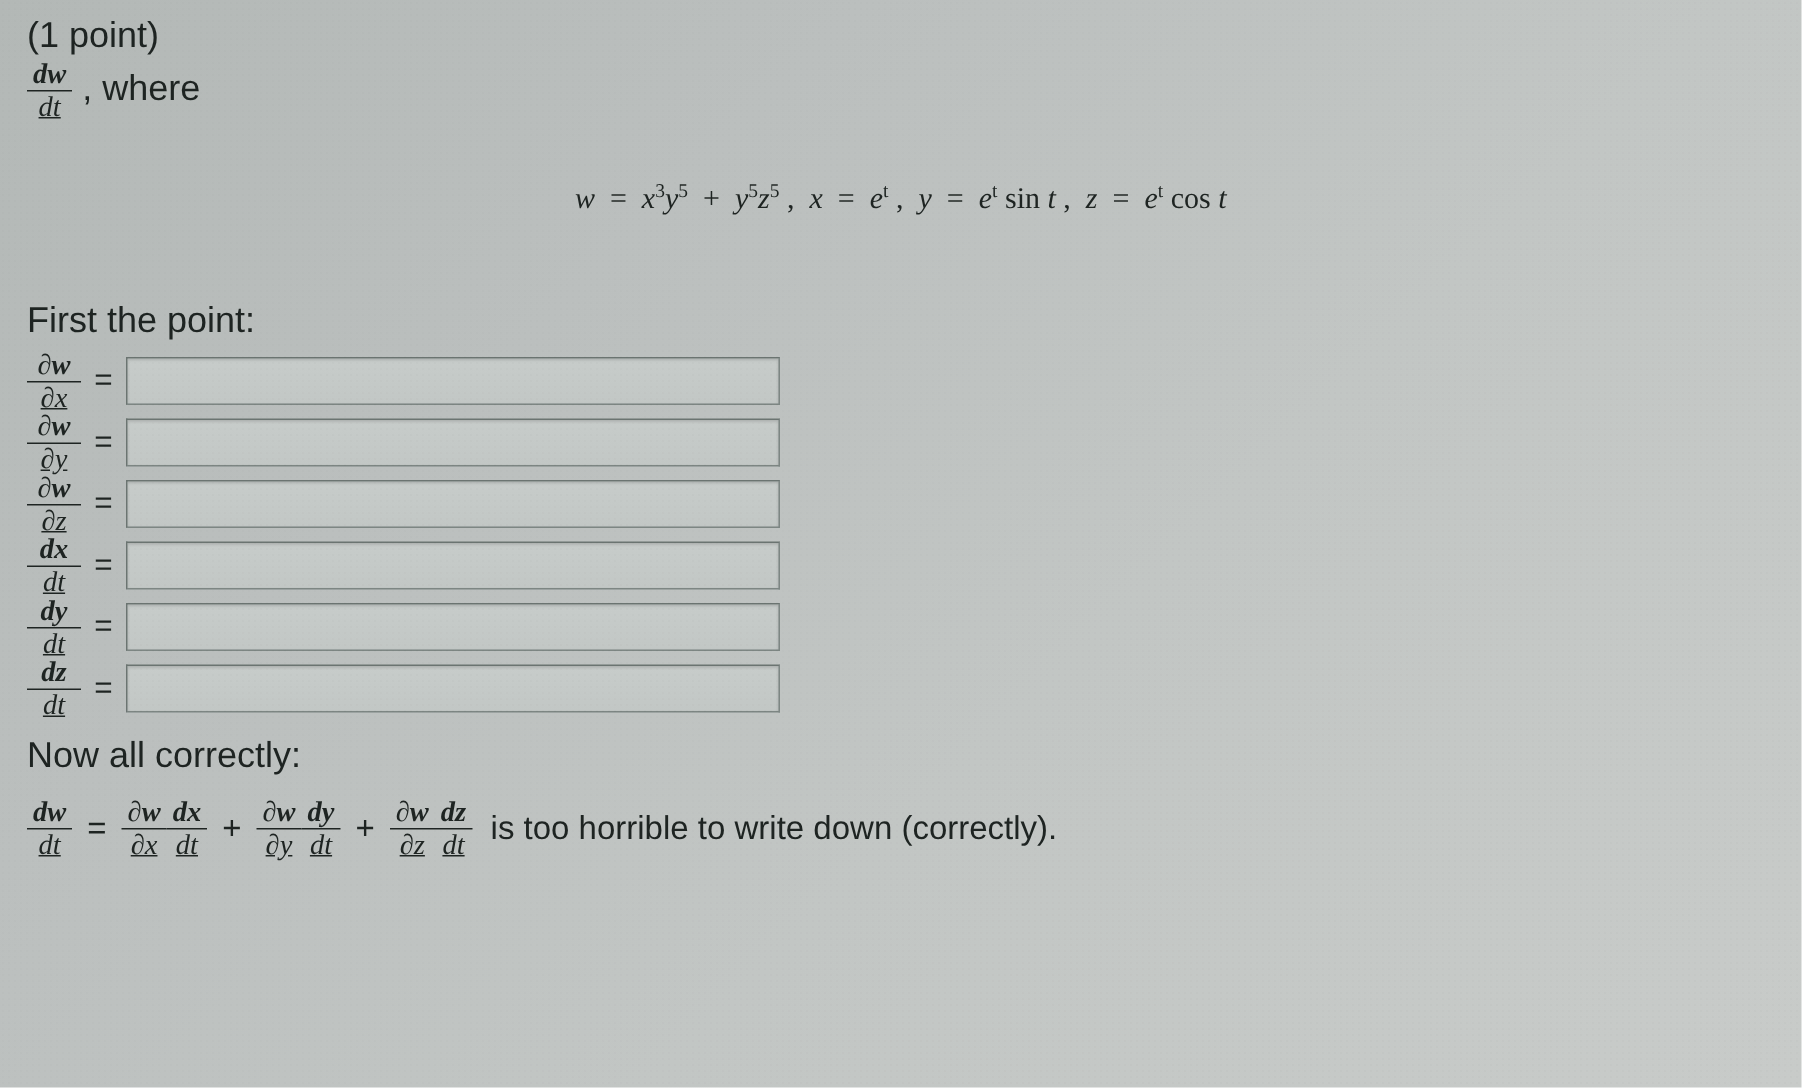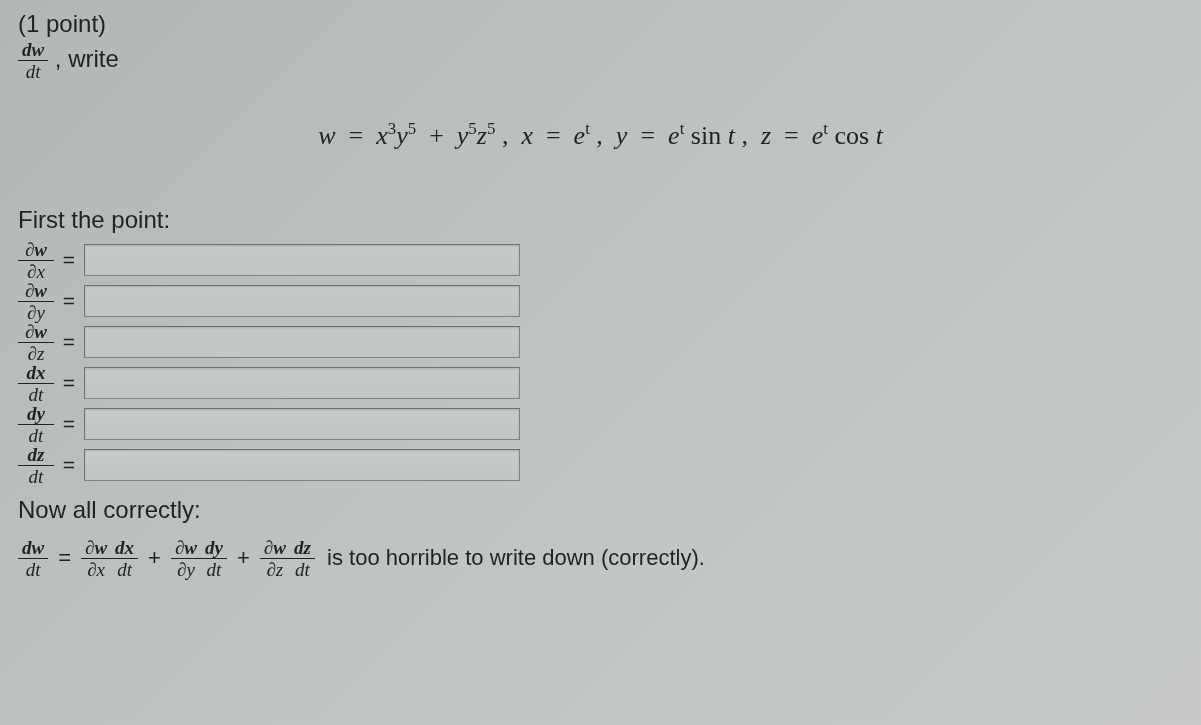--- a/index.html
+++ b/index.html
@@ -17,22 +17,22 @@
     background-image:radial-gradient(rgba(0,0,0,0.05) 1px,transparent 1px);
     background-size:4px 4px;
     opacity:.25;
     pointer-events:none;
   }
   .pts{font-size:24px;margin-bottom:2px;}
   .line1{font-size:24px;}
   .math{font-family:"Times New Roman",Times,serif;font-style:italic;}
   .frac{display:inline-block;vertical-align:middle;text-align:center;line-height:1;}
   .frac .n{display:block;border-bottom:1.5px solid #1e2422;padding:0 4px 1px;font-weight:bold;}
-  .frac .d{display:block;padding:1px 4px 0;}
-  .eqline{text-align:center;margin:38px 0 55px;font-size:26px;}
+  .frac .d{display:block;padding:1px 4px 0;text-decoration:underline;}
+  .eqline{text-align:center;margin:38px 0 55px;font-size:20px;}
   .sec{font-size:24px;margin:10px 0 6px;}
   .row{display:flex;align-items:center;margin:0;height:41px;}
   .lhs{width:36px;text-align:center;font-size:19px;}
   .eq{width:30px;text-align:center;font-size:21px;}
   .field{
     flex:0 0 430px;height:28px;
     border:1px solid #7d8683;
     border-top-color:#6b7471;border-left-color:#6b7471;
     background:linear-gradient(#c7ccca,#c2c7c5);
     box-shadow:inset 0 1px 2px rgba(0,0,0,.15);
@@ -46,21 +46,21 @@
 <body>
 <div class="noise"></div>
 
 <div class="pts">(1 point)</div>
 
 <div class="line1">
   <span class="math frac" style="font-size:19px;">
     <span class="n">dw</span>
     <span class="d">dt</span>
   </span>
-  <span>, write</span>
+  <span>, where</span>
 </div>
 
 <div class="eqline math">
   <span>w</span>
   <span class="upright">&nbsp;=&nbsp;</span>
   <span>x</span><sup>3</sup><span>y</span><sup>5</sup>
   <span class="upright">&nbsp;+&nbsp;</span>
   <span>y</span><sup>5</sup><span>z</span><sup>5</sup>
   <span class="upright">,</span>&nbsp;
   <span>x</span>

